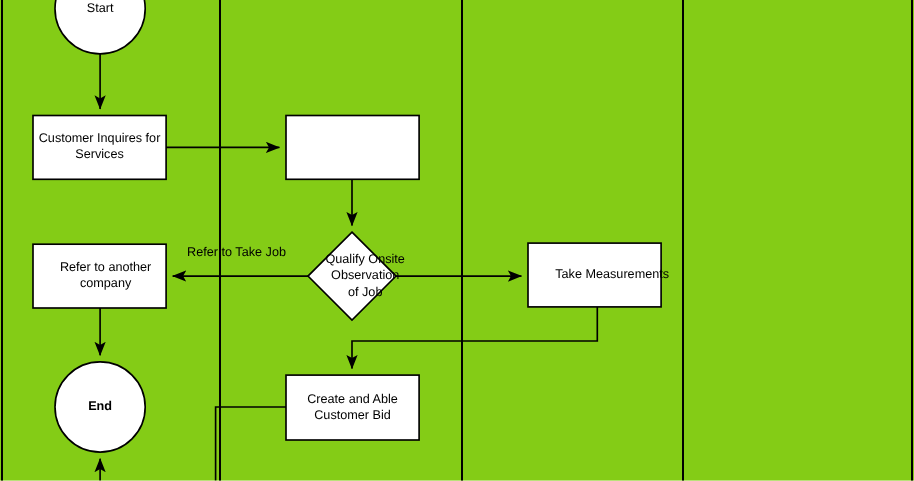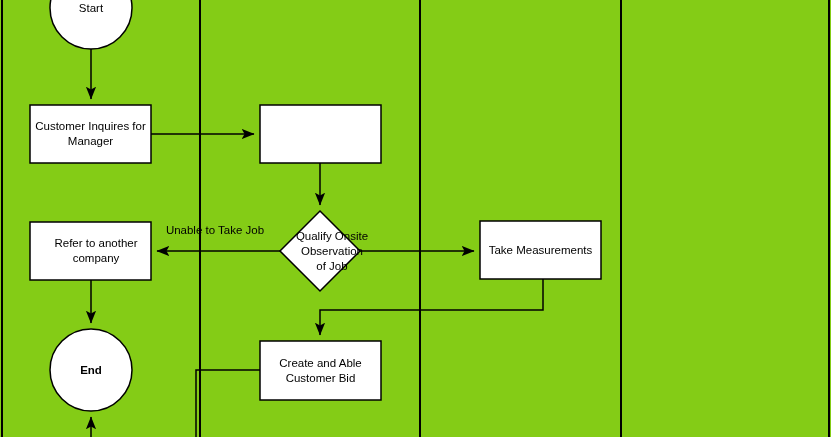--- a/index.html
+++ b/index.html
@@ -64,26 +64,26 @@
       <path d="M360,251 L474,251" marker-end="url(#arrow)"></path>
       <path d="M91,280 L91,323" marker-end="url(#arrow)"></path>
       <path d="M543,279 L543,310 L320,310 L320,335" marker-end="url(#arrow)"></path>
       <path d="M260,370 L196,370 L196,437"></path>
       <path d="M91,437 L91,417" marker-end="url(#arrow)"></path>
     </g>
   </svg>
 
   <div class="nodetext" style="left:50px;top:-33px;width:82px;height:82px;">Start</div>
   <div class="nodetext" style="left:30px;top:105px;width:121px;height:58px;">Customer Inquires for
-Manager</div>
+Services</div>
   <div class="nodetext" style="left:274px;top:226px;width:116px;height:50px;">Qualify Onsite
 Observation
 of Job</div>
   <div class="nodetext" style="left:30px;top:222px;width:132px;height:58px;">Refer to another
 company</div>
-  <div class="nodetext" style="left:480px;top:221px;width:121px;height:58px;">Take Measurements</div>
+  <div class="nodetext" style="left:480px;top:221px;width:121px;height:58px;padding-left:16px;">Take Measurements</div>
   <div class="nodetext" style="left:50px;top:329px;width:82px;height:82px;font-weight:bold;">End</div>
   <div class="nodetext" style="left:260px;top:341px;width:121px;height:59px;">Create and Able
 Customer Bid</div>
 
-  <div class="edgelabel" style="left:155px;top:223px;width:120px;">Unable to Take Job</div>
+  <div class="edgelabel" style="left:155px;top:223px;width:120px;">Refer to Take Job</div>
 
 </div>
 
 </body></html>

